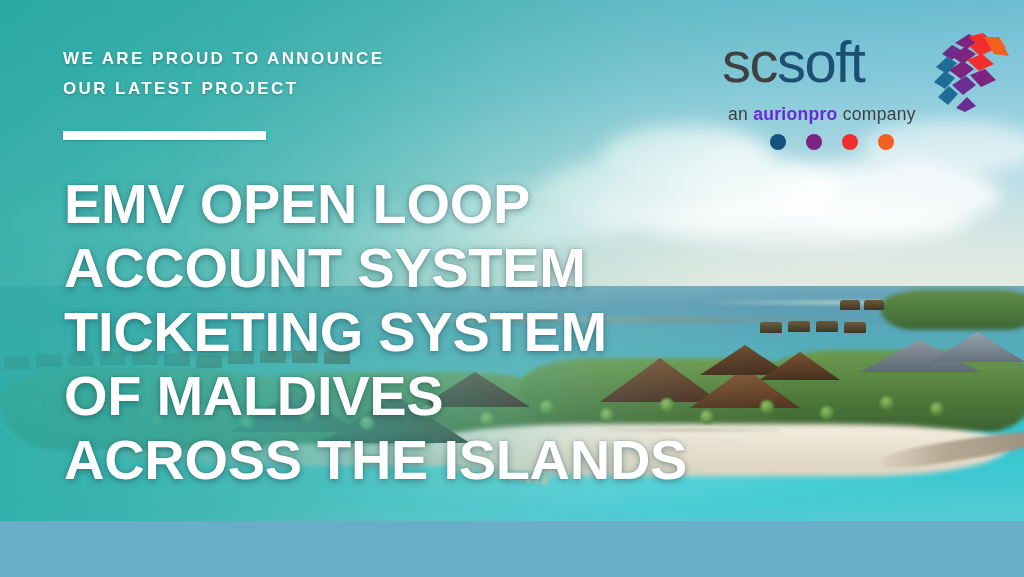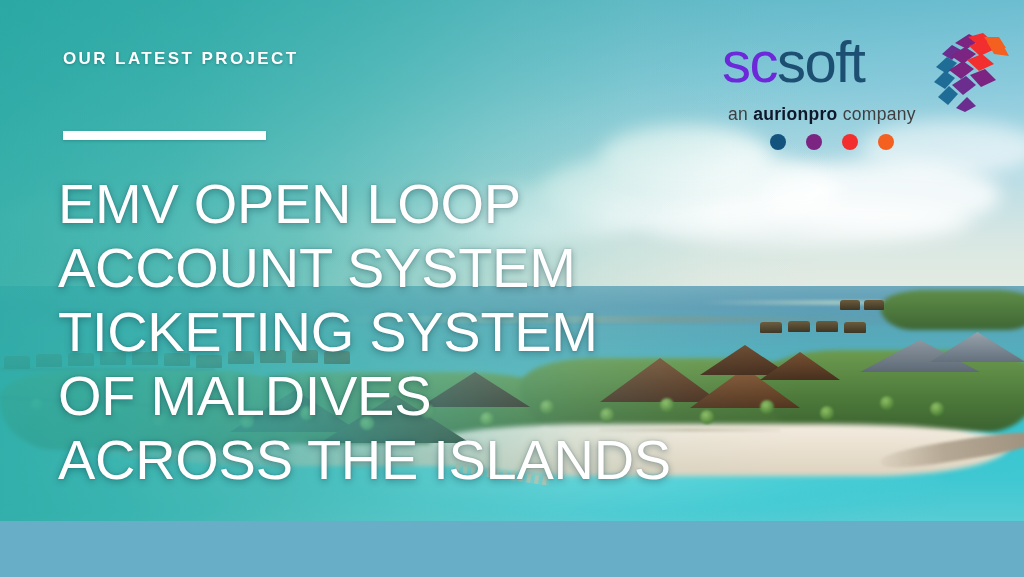--- a/index.html
+++ b/index.html
@@ -191,43 +191,43 @@
   }
   #eyebrow div{white-space:nowrap;}
 
   #rule{
     position:absolute; left:63px; top:131px; width:203px; height:9px;
     background:#ffffff;
     box-shadow:0 1px 3px rgba(0,60,60,.25);
   }
 
   #headline{
-    position:absolute; left:58px; top:172px; width:640px;
+    position:absolute; left:64px; top:172px; width:640px;
     color:#ffffff;
-    font-size:56px; font-weight:normal;
+    font-size:56px; font-weight:bold;
     line-height:64px; letter-spacing:-0.3px;
     text-shadow:0 2px 7px rgba(0,45,55,.40), 0 0 2px rgba(0,45,55,.25);
   }
   #headline div{white-space:nowrap;}
 
   
   #logo{position:absolute; left:722px; top:33px; width:280px; height:128px;}
   #logo-wordmark{
     position:absolute; left:0; top:0;
     font-size:58px; line-height:58px; letter-spacing:-1.5px;
     font-weight:normal;
   }
-  #logo-wordmark .sc{color:#6d28d9;}
+  #logo-wordmark .sc{color:#404040;}
   #logo-wordmark .soft{color:#1d4f72;}
   #logo-mark{position:absolute; left:203px; top:-5px; width:84px; height:84px;}
   #logo-tagline{
     position:absolute; left:6px; top:71px;
     font-size:17.5px; color:#3f3f41; letter-spacing:.3px; white-space:nowrap;
   }
-  #logo-tagline .bold{font-weight:bold; color:#0f172a;}
+  #logo-tagline .bold{font-weight:bold; color:#6d28d9;}
   #logo-dots{position:absolute; left:48px; top:101px; display:flex; gap:20px;}
   #logo-dots span{width:16px; height:16px; border-radius:50%; display:block;}
 </style>
 </head>
 <body>
 
 <div id="banner">
 
   <div class="photo">
 
@@ -316,20 +316,21 @@
     <div class="breakwater"></div>
     <div class="groyne"></div>
 
     <div class="scrim"></div>
     <div class="scrim-top"></div>
   </div>
 
   <div id="footer-bar" style="background: rgb(105, 174, 199);"></div>
 
   <div id="eyebrow">
+    <div>WE ARE PROUD TO ANNOUNCE</div>
     <div>OUR LATEST PROJECT</div>
   </div>
 
   <div id="rule"></div>
 
   <div id="headline">
     <div>EMV OPEN LOOP</div>
     <div>ACCOUNT SYSTEM</div>
     <div>TICKETING SYSTEM</div>
     <div>OF MALDIVES</div>

